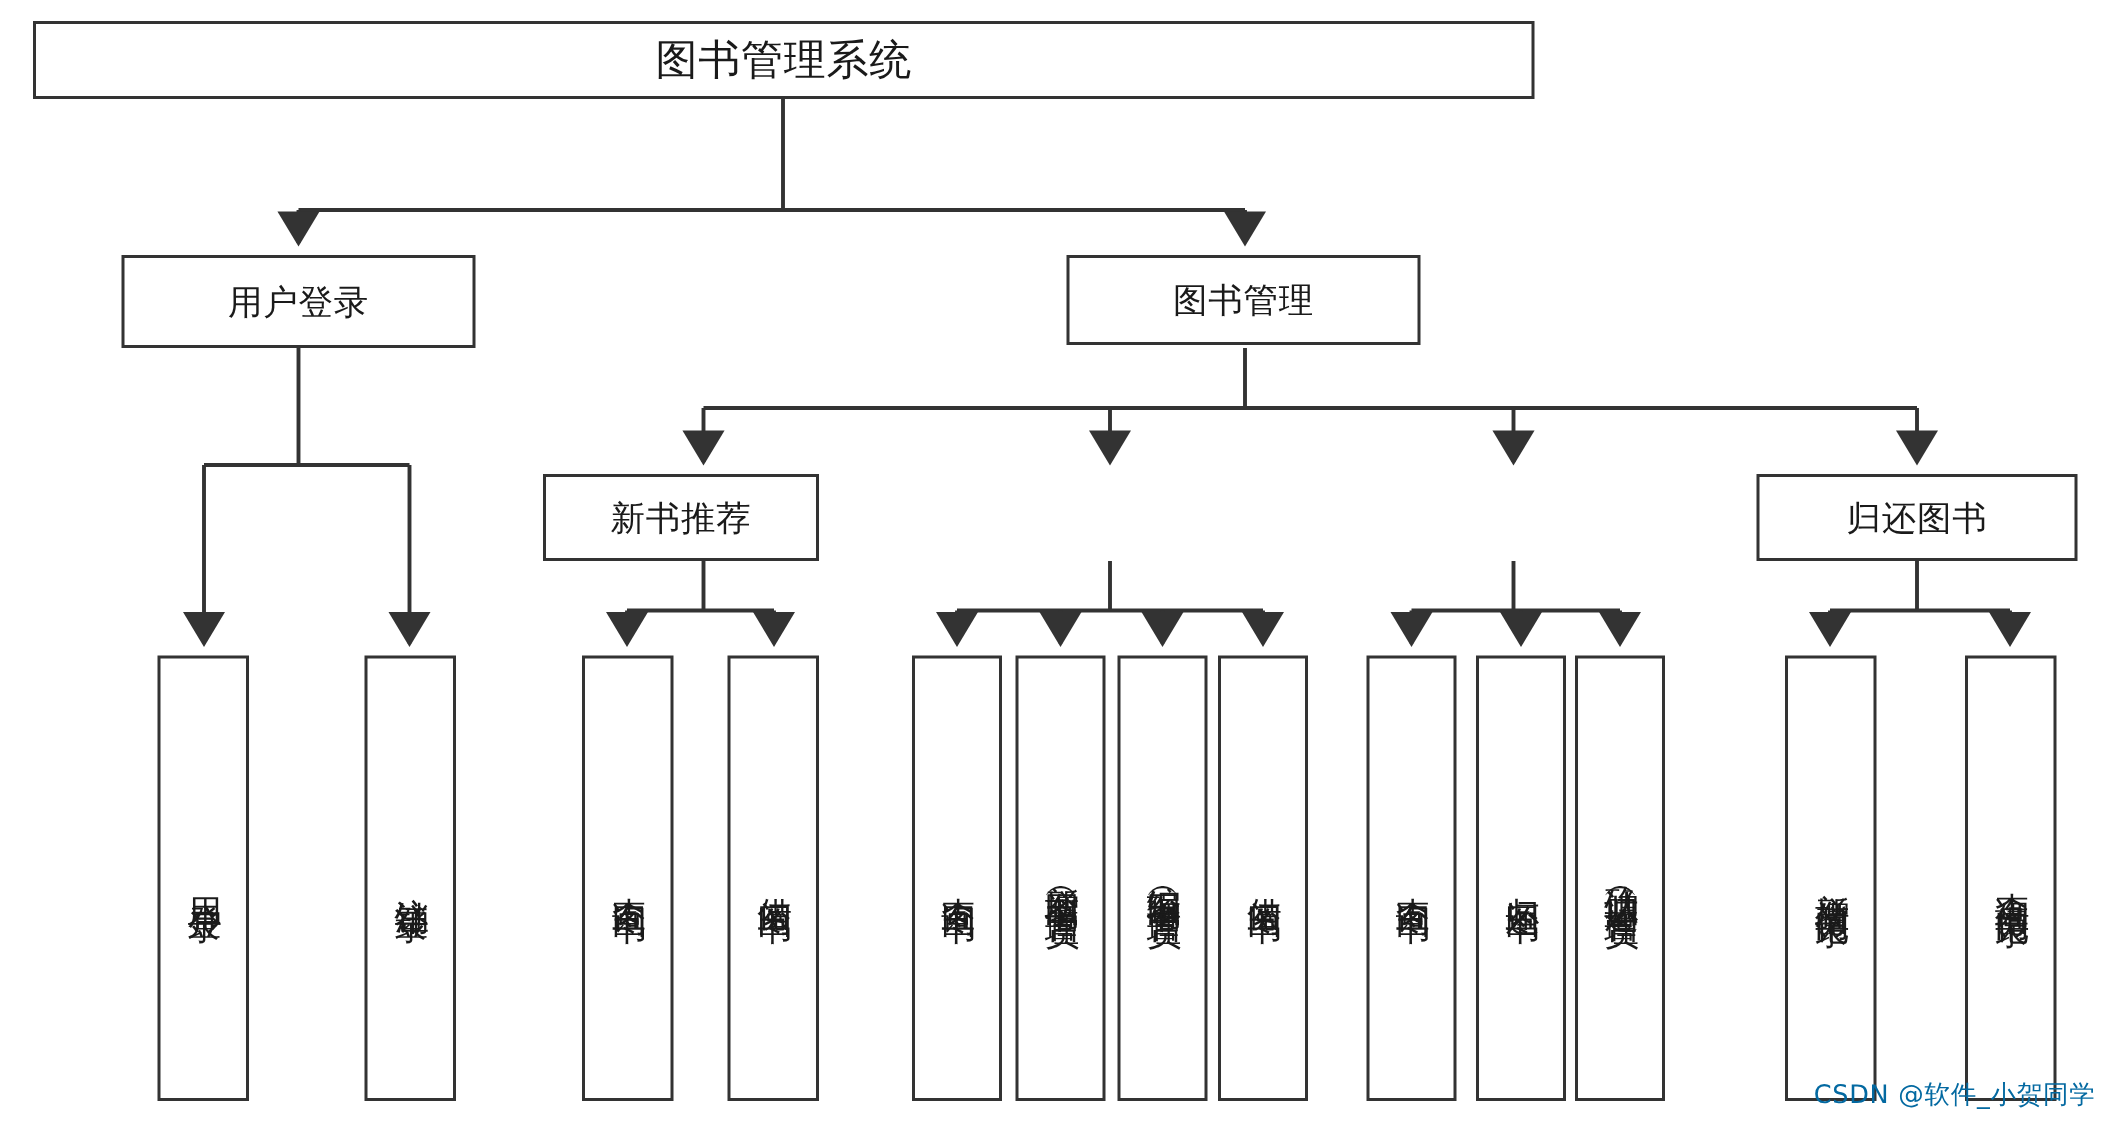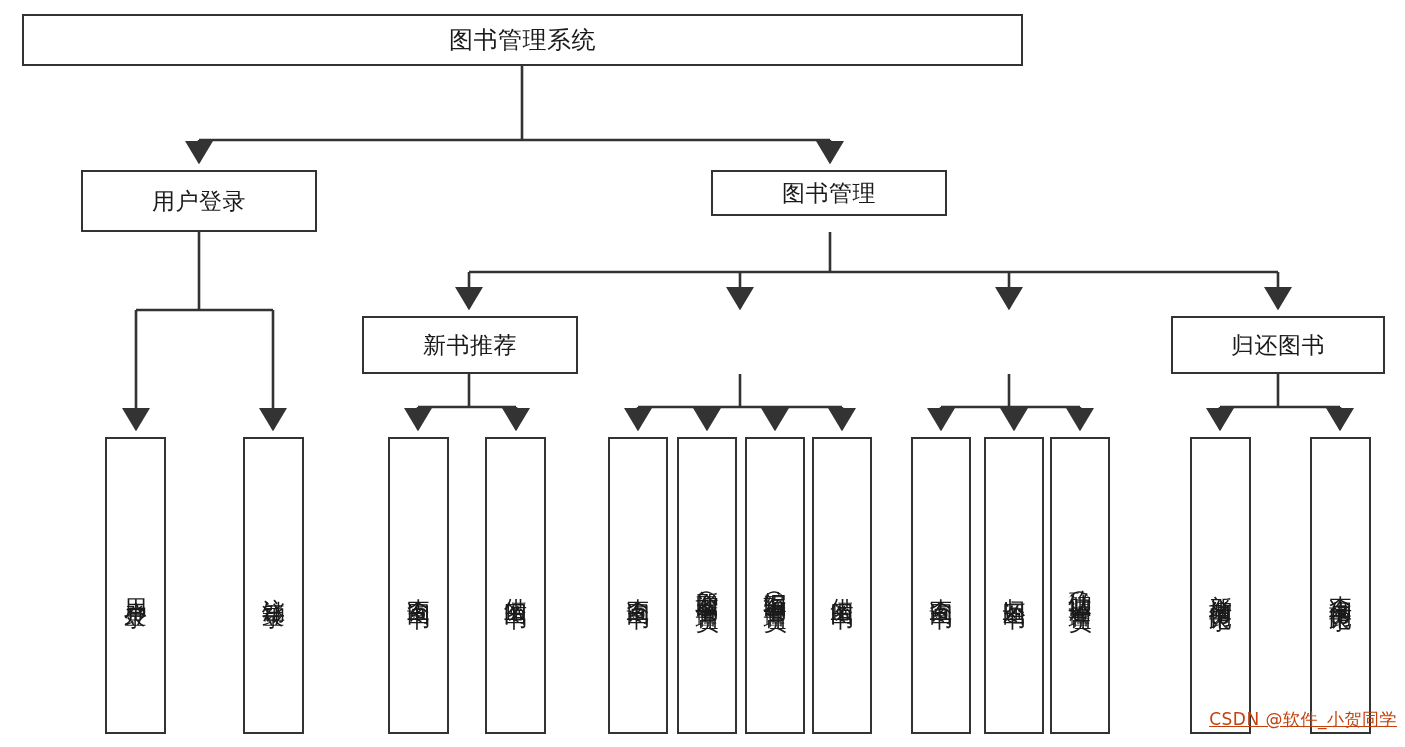--- a/index.html
+++ b/index.html
@@ -43,34 +43,33 @@
     font-size: 23px;
   }
   .node.vert .label {
     writing-mode: vertical-rl;
     text-orientation: upright;
     white-space: nowrap;
     letter-spacing: 3px;
     line-height: 1;
   }
   .node.root {
-    font-size: 24px;
+    font-size: 28px;
   }
   .node .label {
     display: block;
   }
   #watermark {
     position: absolute;
     right: 8px;
-    bottom: 16px;
+    bottom: 6px;
     font-size: 17px;
-    color: #c2410c;
+    color: #0369a1;
     letter-spacing: 0.5px;
     white-space: nowrap;
-    text-decoration: underline;
   }
 </style>
 </head>
 <body>
 
 <div id="canvas">
 
   <svg id="edges" viewBox="0 0 1405 747" xmlns="http://www.w3.org/2000/svg">
     <defs>
       <marker id="arrow" viewBox="0 0 10 12" refX="9" refY="6" markerWidth="9" markerHeight="11" orient="auto-start-reverse">
@@ -121,25 +120,25 @@
     </g>
   </svg>
 
   <div class="node horiz root" style="left:22px; top:14px; width:1001px; height:52px;">
     <span class="label">图书管理系统</span>
   </div>
 
   <div class="node horiz" style="left:81px; top:170px; width:236px; height:62px;">
     <span class="label">用户登录</span>
   </div>
-  <div class="node horiz" style="left:711px; top:170px; width:236px; height:46px;">
+  <div class="node horiz" style="left:711px; top:170px; width:236px; height:60px;">
     <span class="label">图书管理</span>
   </div>
 
-  <div class="node horiz" style="left:362px; top:316px; width:216px; height:58px;align-items:center;">
+  <div class="node horiz" style="left:362px; top:316px; width:184px; height:58px;align-items:center;">
     <span class="label">新书推荐</span>
   </div>
   <div class="node horiz" style="left:1171px; top:316px; width:214px; height:58px;">
     <span class="label">归还图书</span>
   </div>
 
   <div class="node vert" style="left:105px; top:437px; width:61px; height:297px;">
     <span class="label">用户登录</span>
   </div>
   <div class="node vert" style="left:243px; top:437px; width:61px; height:297px;">

